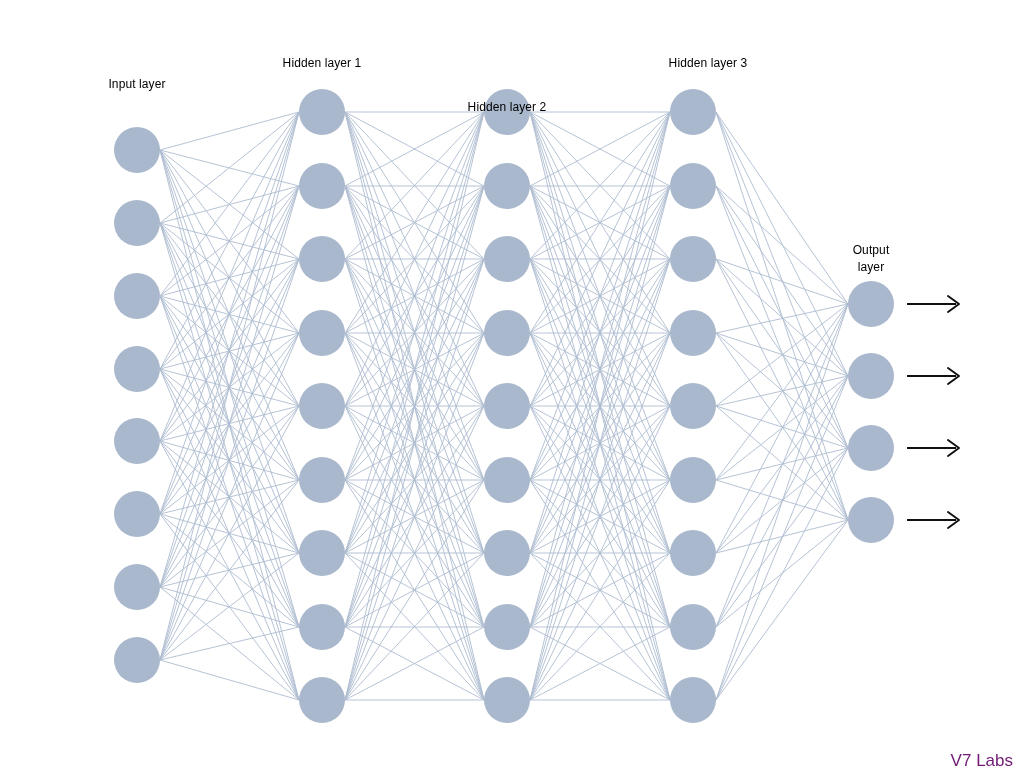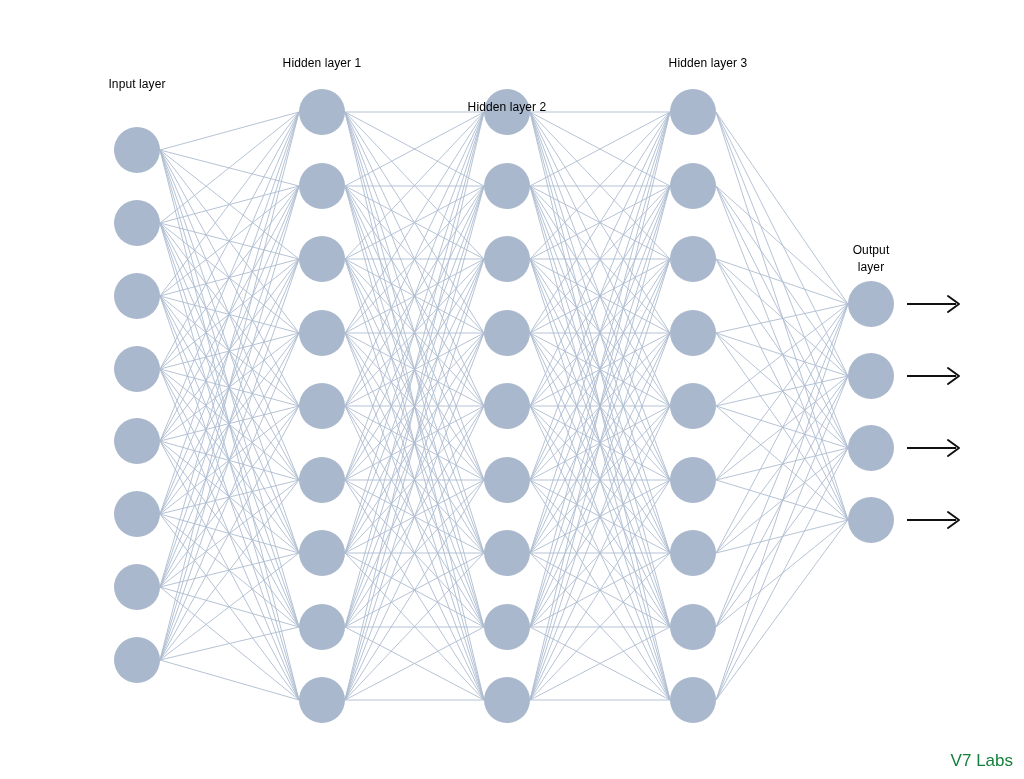--- a/index.html
+++ b/index.html
@@ -26,21 +26,21 @@
     line-height: 17px;
     color: #000000;
     text-align: center;
     letter-spacing: 0.1px;
   }
   .watermark {
     position: absolute;
     right: 11px;
     bottom: 8px;
     font-size: 17px;
-    color: #15803d;
+    color: #701a75;
   }
 </style>
 </head>
 <body>
 
 <div class="canvas">
   <svg width="1024" height="779" viewBox="0 0 1024 779">
       <line x1="160" y1="150" x2="299" y2="112" stroke="#aebcd0" stroke-width="0.9"></line>
       <line x1="160" y1="150" x2="299" y2="186" stroke="#aebcd0" stroke-width="0.9"></line>
       <line x1="160" y1="150" x2="299" y2="259" stroke="#aebcd0" stroke-width="0.9"></line>

